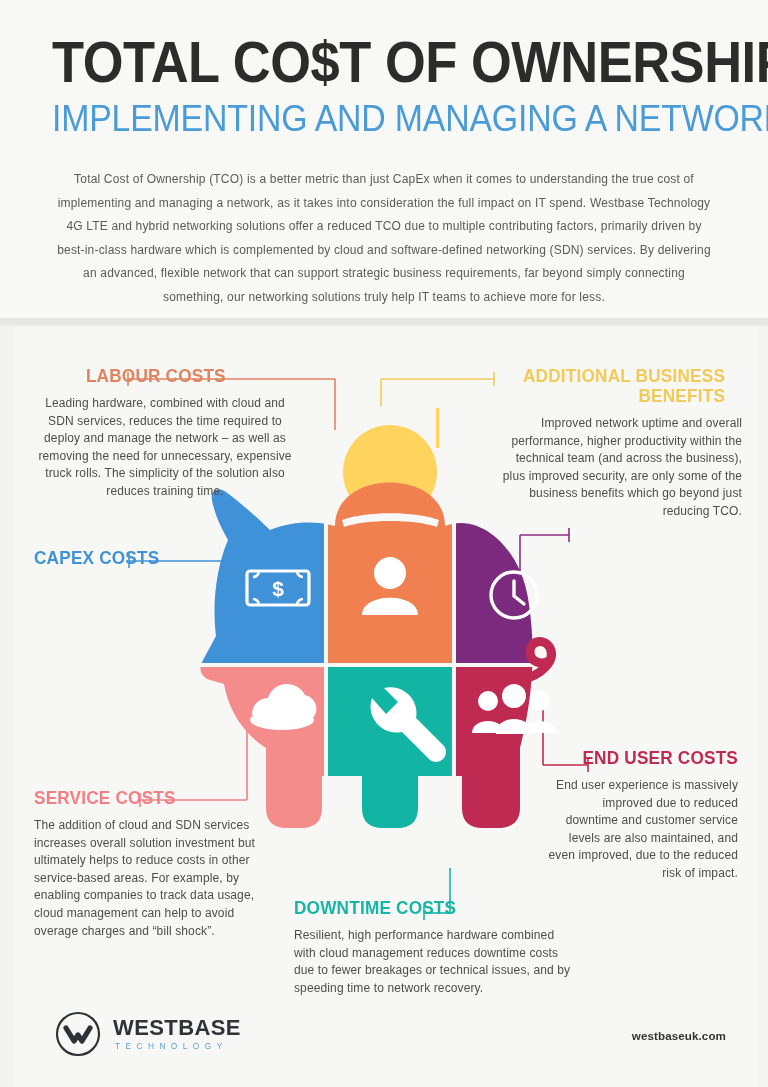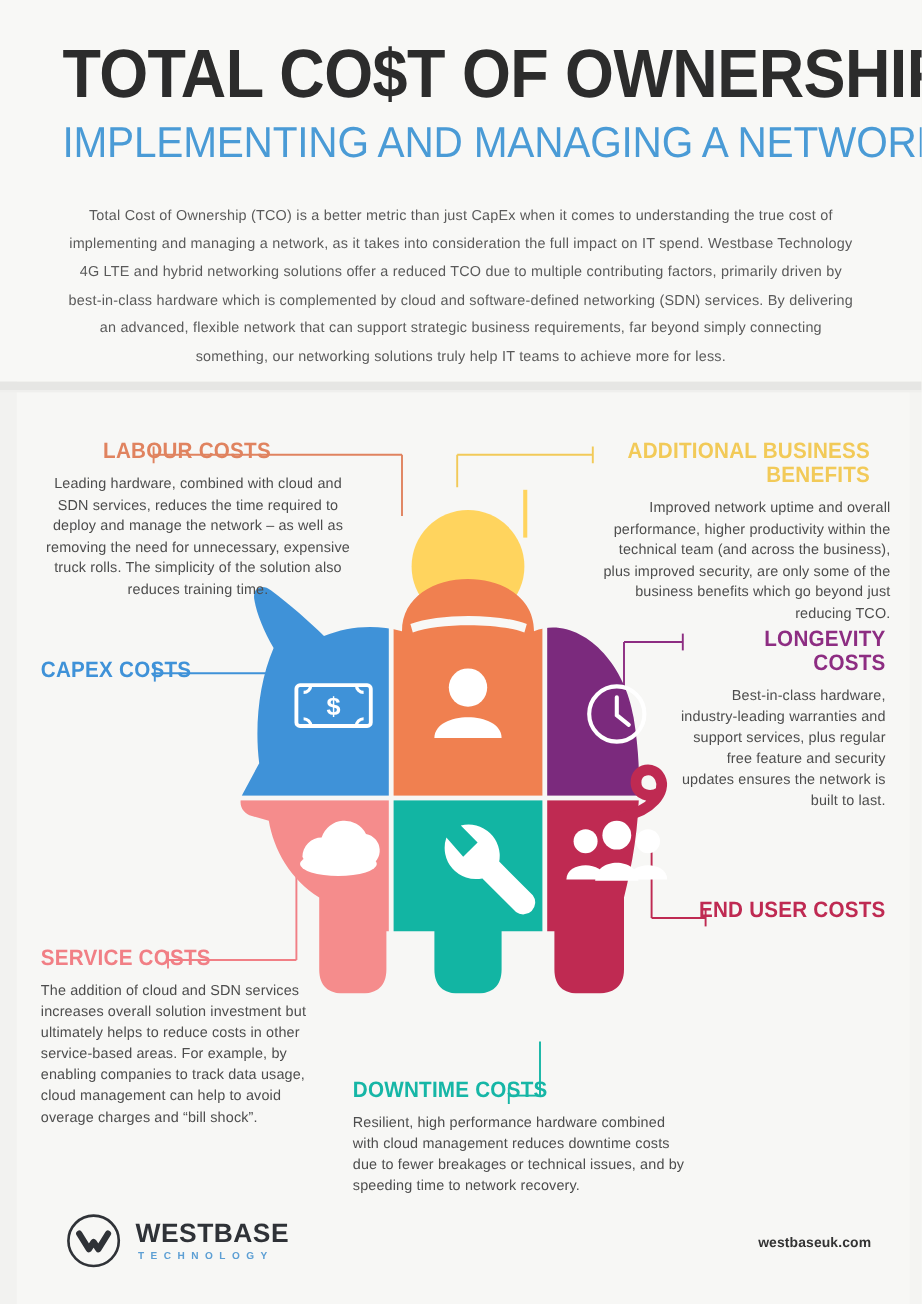--- a/index.html
+++ b/index.html
@@ -74,21 +74,21 @@
   
   .logo{position:absolute;left:55px;top:1005px;width:230px;height:60px;}
   .logo .mark{position:absolute;left:0;top:6px;width:46px;height:46px;}
   .logo .wb{
     position:absolute;left:58px;top:10px;
     font-family:"Liberation Sans","DejaVu Sans",sans-serif;
     font-weight:bold;font-size:22px;letter-spacing:0.4px;color:#2f3237;
   }
   .logo .tech{
     position:absolute;left:60px;top:36px;
-    font-size:8.4px;letter-spacing:5.4px;color:#5d9fd4;font-weight:bold;
+    font-size:8.4px;letter-spacing:5.4px;color:#5d9fd4;font-weight:normal;
   }
   .site{
     position:absolute;right:42px;top:1029px;
     font-size:11.6px;font-weight:bold;color:#333;letter-spacing:0.1px;margin-left:41px;
   }
 </style>
 </head>
 <body>
 
 <div class="page">
@@ -269,32 +269,29 @@
 
   <div class="sec left" style="left:500px;top:366px;width:242px;text-align:right;">
     <h3 class="c-addl">ADDITIONAL BUSINESS BENEFITS</h3>
     <div class="body">Improved network uptime and overall performance, higher productivity within the technical team (and across the business), plus improved security, are only some of the business benefits which go beyond just reducing TCO.</div>
   </div>
 
   <div class="sec left" style="left:34px;top:548px;width:190px;">
     <h3 class="c-capex">CAPEX COSTS</h3>
   </div>
 
-  <div class="sec right" style="left:560px;top:522px;width:178px;">
-    <h3 class="c-longevity">LONGEVITY COSTS</h3>
-    <div class="body">Best-in-class hardware, industry-leading warranties and support services, plus regular free feature and security updates ensures the network is built to last.</div>
-  </div>
 
   <div class="sec left" style="left:34px;top:788px;width:232px;">
     <h3 class="c-service">SERVICE COSTS</h3>
     <div class="body">The addition of cloud and SDN services increases overall solution investment but ultimately helps to reduce costs in other service-based areas. For example, by enabling companies to track data usage, cloud management can help to avoid overage charges and “bill shock”.</div>
   </div>
 
   <div class="sec right" style="left:548px;top:748px;width:190px;">
     <h3 class="c-enduser">END USER COSTS</h3>
+    <div class="body">End user experience is massively improved due to reduced downtime and customer service levels are also maintained, and even improved, due to the reduced risk of impact.</div>
   </div>
 
   <div class="sec left" style="left:294px;top:898px;width:280px;">
     <h3 class="c-downtime">DOWNTIME COSTS</h3>
     <div class="body">Resilient, high performance hardware combined with cloud management reduces downtime costs due to fewer breakages or technical issues, and by speeding time to network recovery.</div>
   </div>
 
   <div class="logo">
     <svg class="mark" viewBox="0 0 46 46">
       <circle cx="23" cy="23" r="21" fill="none" stroke="#2f3237" stroke-width="2.2"></circle>

